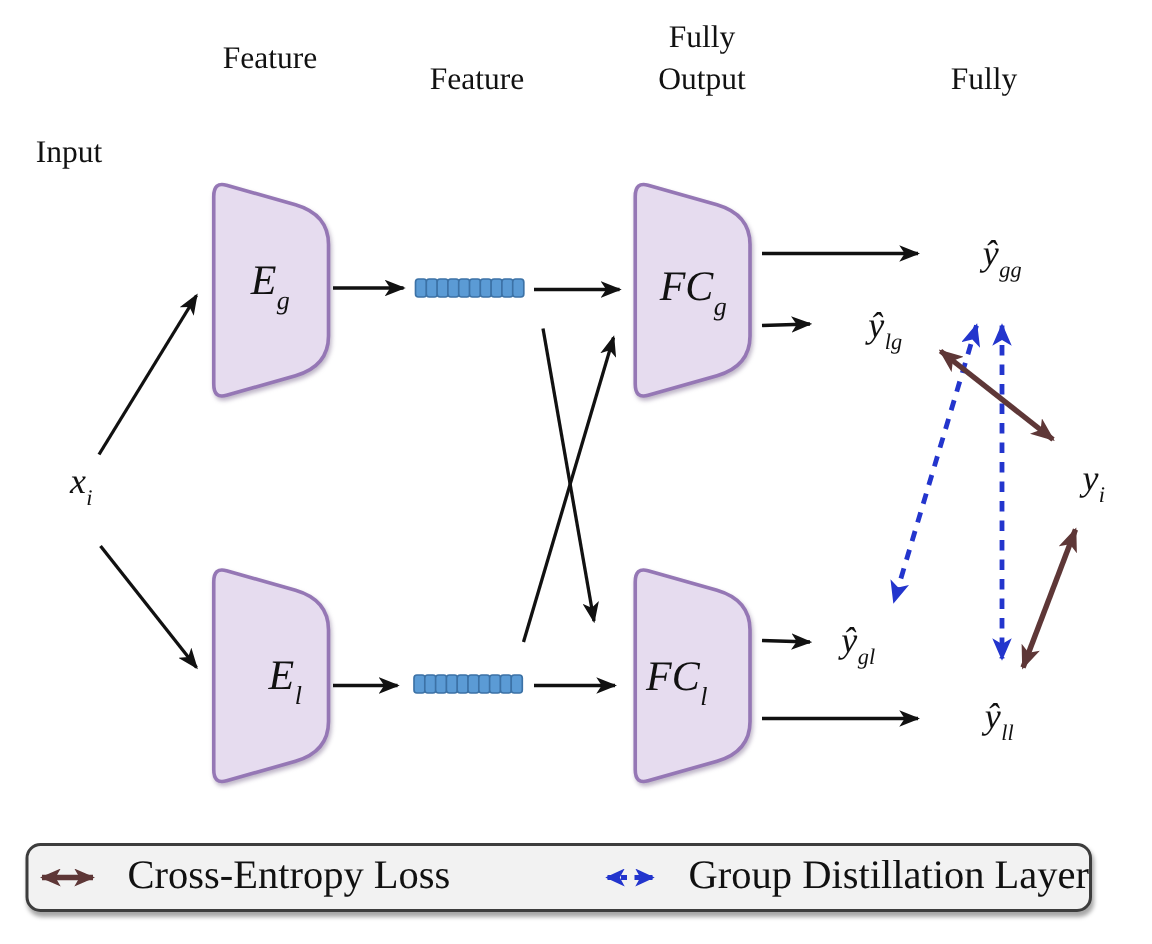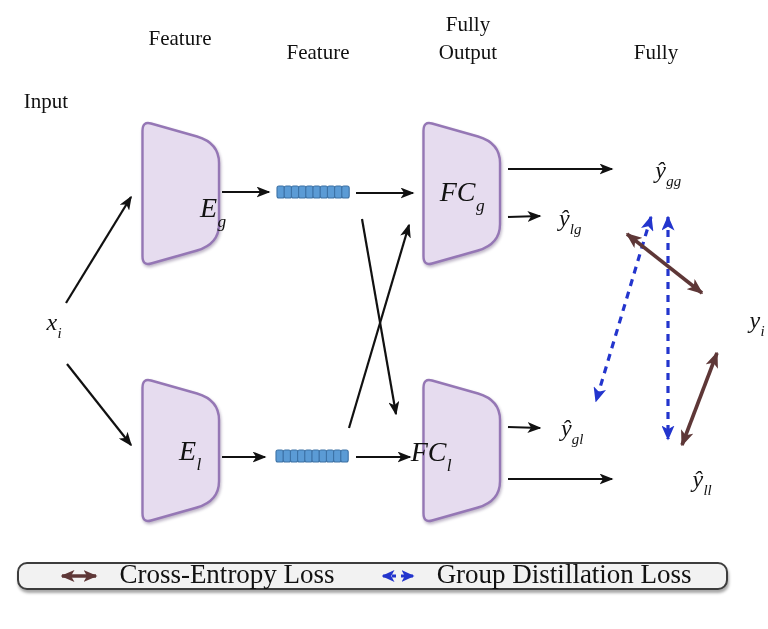--- a/index.html
+++ b/index.html
@@ -29,25 +29,25 @@
   }
   .fcell{fill:var(--c-feature-fill);stroke:var(--c-feature-border);stroke-width:1.1;}
   .barr{stroke:var(--c-black-arrow);stroke-width:2.2;fill:none;}
   .ce-arrow{stroke:var(--c-cross-entropy-arrow);stroke-width:3.6;fill:none;}
   .gd-arrow{stroke:var(--c-distillation-arrow);stroke-width:3.2;fill:none;stroke-dasharray:7 6;}
   .mk-black{fill:var(--c-black-arrow);}
   .mk-brown{fill:var(--c-cross-entropy-arrow);}
   .mk-blue{fill:var(--c-distillation-arrow);}
   
   .legend-box{
-    position:absolute;left:17px;top:562px;width:711px;height:28px;
+    position:absolute;left:17px;top:562px;width:711px;height:46px;
     background:var(--c-legend-bg);border:2.5px solid var(--c-legend-border);
     border-radius:10px;box-sizing:border-box;
     box-shadow:1px 3px 3px rgba(0,0,0,0.35);
-    display:flex;align-items:center;justify-content:center;gap:16px;
+    display:flex;align-items:center;justify-content:space-between;gap:16px;
   }
   .legend-item{display:flex;align-items:center;gap:14px;}
   .legend-label{font-size:27px;line-height:1;color:var(--c-text);white-space:nowrap;padding-bottom:3px;}
   .legend-gap{width:6px;}
 </style>
 </head>
 <body>
 
 <div class="col-header" style="left:46px;top:40px;margin-top:47px;">Input</div>
 <div class="col-header" style="left:180px;top:24px;">
@@ -119,45 +119,45 @@
   <line class="gd-arrow" x1="651" y1="217" x2="596" y2="401" marker-start="url(#ah-blue-s)" marker-end="url(#ah-blue)"></line>
   <line class="gd-arrow" x1="668" y1="217" x2="668" y2="439" marker-start="url(#ah-blue-s)" marker-end="url(#ah-blue)"></line>
 
   <line class="ce-arrow" x1="627" y1="234" x2="702" y2="293" marker-start="url(#ah-brown-s)" marker-end="url(#ah-brown)"></line>
   <line class="ce-arrow" x1="717" y1="353" x2="682" y2="445" marker-start="url(#ah-brown-s)" marker-end="url(#ah-brown)"></line>
 </svg>
 
 <div class="math" style="left:54px;top:322px;">
   <span>x</span><sub>i</sub>
 </div>
-<div class="math node-label" style="left:180px;top:208px;margin-left:33px;">
+<div class="math node-label" style="left:180px;top:188px;">
   <span>E</span><sub>g</sub>
 </div>
 <div class="math node-label" style="left:190px;top:451px;">
   <span>E</span><sub>l</sub>
 </div>
 <div class="math node-label" style="left:462px;top:192px;">
   <span>FC</span><sub>g</sub>
 </div>
-<div class="math node-label" style="left:431px;top:452px;">
+<div class="math node-label" style="left:451px;top:452px;">
   <span>FC</span><sub>l</sub>
 </div>
 <div class="math" style="left:668px;top:170px;">
   <span>ŷ</span><sub>gg</sub>
 </div>
-<div class="math" style="left:570px;top:218px;">
+<div class="math" style="left:590px;top:218px;">
   <span>ŷ</span><sub>lg</sub>
 </div>
 <div class="math" style="left:572px;top:428px;">
   <span>ŷ</span><sub>gl</sub>
 </div>
-<div class="math" style="left:702px;top:479px;">
+<div class="math" style="left:666px;top:479px;">
   <span>ŷ</span><sub>ll</sub>
 </div>
-<div class="math" style="left:729px;top:320px;margin-left:28px;">
+<div class="math" style="left:729px;top:320px;">
   <span>y</span><sub>i</sub>
 </div>
 
 <div class="legend-box">
   <div class="legend-item">
     <svg width="52" height="16" viewBox="0 0 52 16">
       <line class="ce-arrow" x1="9" y1="8" x2="43" y2="8" marker-start="url(#lah-brown-s)" marker-end="url(#lah-brown)"></line>
       <defs>
         <marker id="lah-brown" class="mk-brown" markerUnits="userSpaceOnUse" markerWidth="14" markerHeight="12" refX="12.5" refY="6" orient="auto">
             <path d="M0,0 L14,6 L0,12 L3.5,6 Z"></path>
@@ -175,15 +175,15 @@
       <line class="gd-arrow" style="stroke-dasharray:4 5;" x1="10" y1="8" x2="40" y2="8" marker-start="url(#lah-blue-s)" marker-end="url(#lah-blue)"></line>
       <defs>
         <marker id="lah-blue" class="mk-blue" markerUnits="userSpaceOnUse" markerWidth="13" markerHeight="12" refX="11.5" refY="6" orient="auto">
             <path d="M0,0 L13,6 L0,12 L3.3,6 Z"></path>
           </marker>
         <marker id="lah-blue-s" class="mk-blue" markerUnits="userSpaceOnUse" markerWidth="13" markerHeight="12" refX="11.5" refY="6" orient="auto-start-reverse">
             <path d="M0,0 L13,6 L0,12 L3.3,6 Z"></path>
           </marker>
       </defs>
     </svg>
-    <span class="legend-label">Group Distillation Loss</span>
+    <span class="legend-label">Group Distillation Layer</span>
   </div>
 </div>
 
 </body></html>

